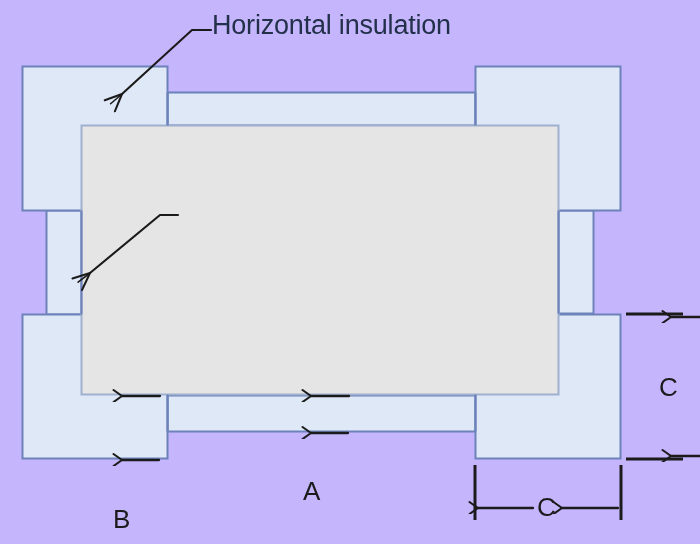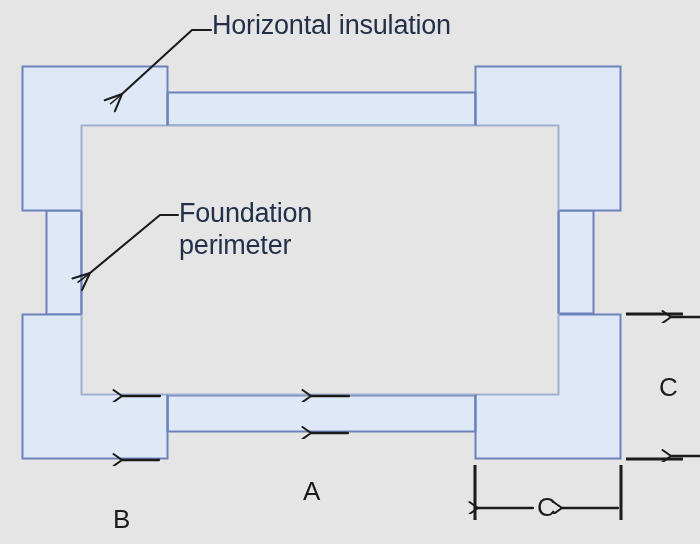--- a/index.html
+++ b/index.html
@@ -10,21 +10,21 @@
   body {
     width: 700px;
     height: 544px;
     font-family: "Liberation Sans", sans-serif;
     overflow: hidden;
   }
   #diagram-root {
     position: relative;
     width: 700px;
     height: 544px;
-    background: #e5e5e5;
+    background: #c4b5fd;
   }
   #diagram-svg {
     position: absolute;
     left: 0;
     top: 0;
     width: 700px;
     height: 544px;
     display: block;
   }
   .label-text {
@@ -133,21 +133,20 @@
       <line x1="475" y1="465" x2="475" y2="520" stroke="#1b1b1b" stroke-width="3" stroke-linecap="butt"></line>
       <line x1="621" y1="465" x2="621" y2="520" stroke="#1b1b1b" stroke-width="3" stroke-linecap="butt"></line>
       <line x1="533" y1="508" x2="478" y2="508" stroke="#1b1b1b" stroke-width="2.3" fill="none" stroke-linecap="round" marker-end="url(#open-arrow-down)"></line>
       <line x1="562" y1="508" x2="618" y2="508" stroke="#1b1b1b" stroke-width="2.3" fill="none" stroke-linecap="round" marker-end="url(#open-arrow-down)" transform="rotate(180 590 508)"></line>
     </g>
 
   </svg>
 
   <div class="label-text" id="label-horizontal-insulation">Horizontal insulation</div>
 
-  <div class="label-text" id="label-foundation-perimeter"><span>Foundation</span><br><span>perimeter</span></div>
 
   <div class="dim-letter" id="dim-letter-a">A</div>
 
   <div class="dim-letter" id="dim-letter-b">B</div>
 
   <div class="dim-letter" id="dim-letter-c-vertical">C</div>
 
   <div class="dim-letter" id="dim-letter-c-horizontal">C</div>
 
 </div>

